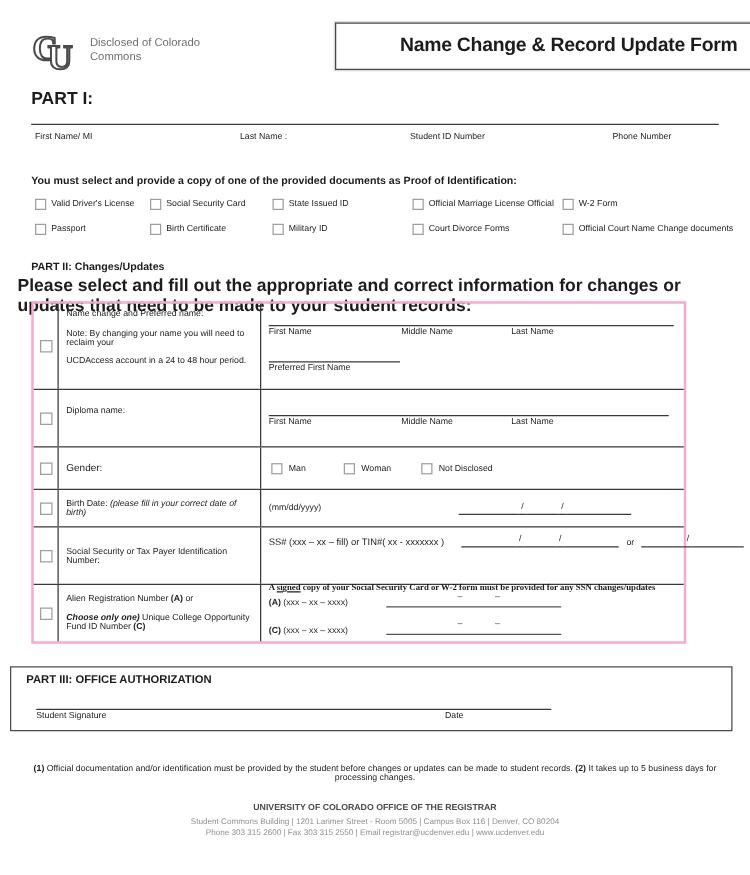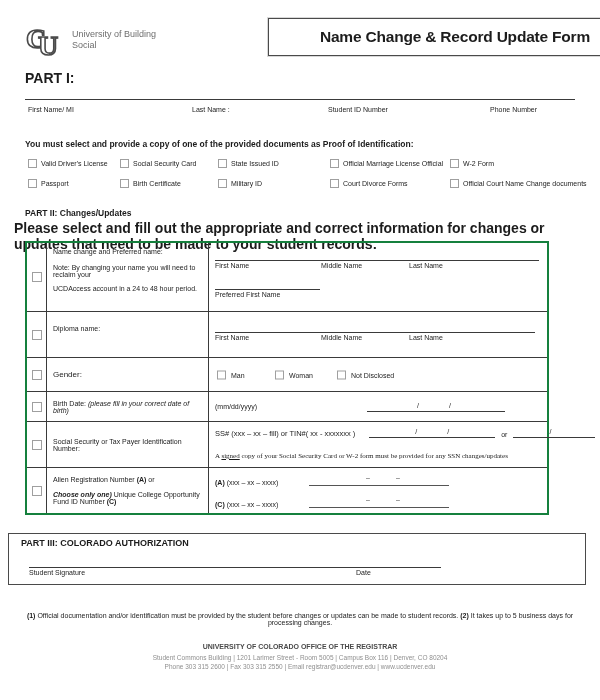--- a/index.html
+++ b/index.html
@@ -12,21 +12,21 @@
   .tiny{font-size:6.5px;}
   .cb{display:inline-block;width:7px;height:7px;border:1px solid #9f9f9f;background:#fff;vertical-align:-1px;flex:none;}
   .cb.lg{width:8px;height:8px;}
   .proof-item{position:absolute;display:flex;gap:4px;align-items:center;font-size:7px;white-space:nowrap;}
   
   .logo-wrap{left:25px;top:22px;display:flex;gap:7px;align-items:center;}
   .logo-text{font-size:9px;color:#6e6e6e;line-height:1.25;}
   .title-box{left:268px;top:18px;width:300px;height:36px;border:1px solid #4a4a4a;box-shadow:0 0 0 1px #d8d8d8;display:flex;align-items:center;justify-content:center;padding-left:36px;}
   .title-box span{font-size:15.5px;font-weight:bold;letter-spacing:-0.2px;}
   
-  .ptable{left:25px;top:241px;width:520px;height:270px;border:2px solid #15803d;}
+  .ptable{left:25px;top:241px;width:520px;height:270px;border:2px solid #f9a8d4;}
   .trow{position:relative;display:flex;border-bottom:1px solid #3a3a3a;box-sizing:border-box;}
   .trow:last-child{border-bottom:none;}
   .tc1{width:20px;border-right:1px solid #3a3a3a;display:flex;align-items:center;justify-content:center;flex:none;box-sizing:border-box;}
   .tc2{width:162px;border-right:1px solid #3a3a3a;padding:5px 6px;flex:none;box-sizing:border-box;font-size:7px;position:relative;}
   .tc3{flex:1;position:relative;box-sizing:border-box;font-size:7px;}
   .namelbl{position:absolute;font-size:7px;}
   .fieldline{position:absolute;border-top:1px solid #3a3a3a;}
   .optitem{position:absolute;display:flex;gap:5px;align-items:center;font-size:7px;top:50%;transform:translateY(-50%);}
   .slashfield{display:flex;align-items:flex-end;font-size:7px;}
   .slashfield .seg{border-bottom:1px solid #3a3a3a;height:9px;}
@@ -41,22 +41,22 @@
 <body>
 
 <div class="page">
 
   <div class="abs logo-wrap">
     <svg width="40" height="36" viewBox="0 0 40 36">
       <text x="1" y="26" font-family="Liberation Serif, serif" font-size="28" font-weight="bold" fill="#ffffff" stroke="#4a4a4a" stroke-width="1.6">C</text>
       <text x="13" y="33" font-family="Liberation Serif, serif" font-size="28" font-weight="bold" fill="#ffffff" stroke="#4a4a4a" stroke-width="1.6">U</text>
     </svg>
     <div class="logo-text">
-      <div>University of Building</div>
-      <div>Social</div>
+      <div>Disclosed of Colorado</div>
+      <div>Commons</div>
     </div>
   </div>
 
   <div class="abs title-box">
     <span>Name Change &amp; Record Update Form</span>
   </div>
 
   <div class="abs b" style="left:25px;top:70px;font-size:14px;">PART I:</div>
   <div class="abs" style="left:25px;top:99px;width:550px;border-top:1px solid #3a3a3a;"></div>
   <div class="abs small" style="left:28px;top:106px;">First Name/ MI</div>
@@ -206,21 +206,21 @@
               <span class="sl seg">/</span>
               <span class="seg" style="width:44px;"></span>
           </div>
           <span style="margin:0 6px;">or</span>
           <div class="slashfield">
             <span class="seg" style="width:34px;"></span>
               <span class="sl seg">/</span>
               <span class="seg" style="width:42px;"></span>
           </div>
         </div>
-        <div style="position:absolute;left:6px;top:30px;font-family:'Liberation Serif',serif;font-weight:normal;font-size:7px;">
+        <div style="position:absolute;left:6px;top:44px;font-family:'Liberation Serif',serif;font-weight:bold;font-size:7px;">
           <span>A </span><span style="text-decoration:underline;">signed</span><span> copy of your Social Security Card or W-2 form must be provided for any SSN changes/updates</span>
         </div>
       </div>
     </div>
 
     <div class="trow" style="height:45px;">
       <div class="tc1">
           <span class="cb lg"></span>
         </div>
       <div class="tc2">
@@ -245,21 +245,21 @@
             <span style="left:57px;">–</span>
             <span style="left:87px;">–</span>
           </div>
         </div>
       </div>
     </div>
 
   </div>
 
   <div class="abs p3box">
-    <div class="b" style="position:absolute;left:12px;top:4px;font-size:9px;">PART III:  COLORADO AUTHORIZATION</div>
+    <div class="b" style="position:absolute;left:12px;top:4px;font-size:9px;">PART III:  OFFICE AUTHORIZATION</div>
     <div style="position:absolute;left:20px;top:33px;width:412px;border-top:1px solid #3a3a3a;"></div>
     <div class="small" style="position:absolute;left:20px;top:35px;">Student Signature</div>
     <div class="small" style="position:absolute;left:347px;top:35px;">Date</div>
   </div>
 
   <div class="abs small" style="left:10px;top:612px;width:580px;text-align:center;">
     <span class="b">(1)</span><span> Official documentation and/or identification must be provided by the student before changes or updates can be made to student records.  </span><span class="b">(2)</span><span> It takes up to 5 business days for processing changes.</span>
   </div>
 
   <div class="abs b" style="left:0;top:643px;width:600px;text-align:center;font-size:7px;color:#4a4a4a;">UNIVERSITY OF COLORADO OFFICE OF THE REGISTRAR</div>

